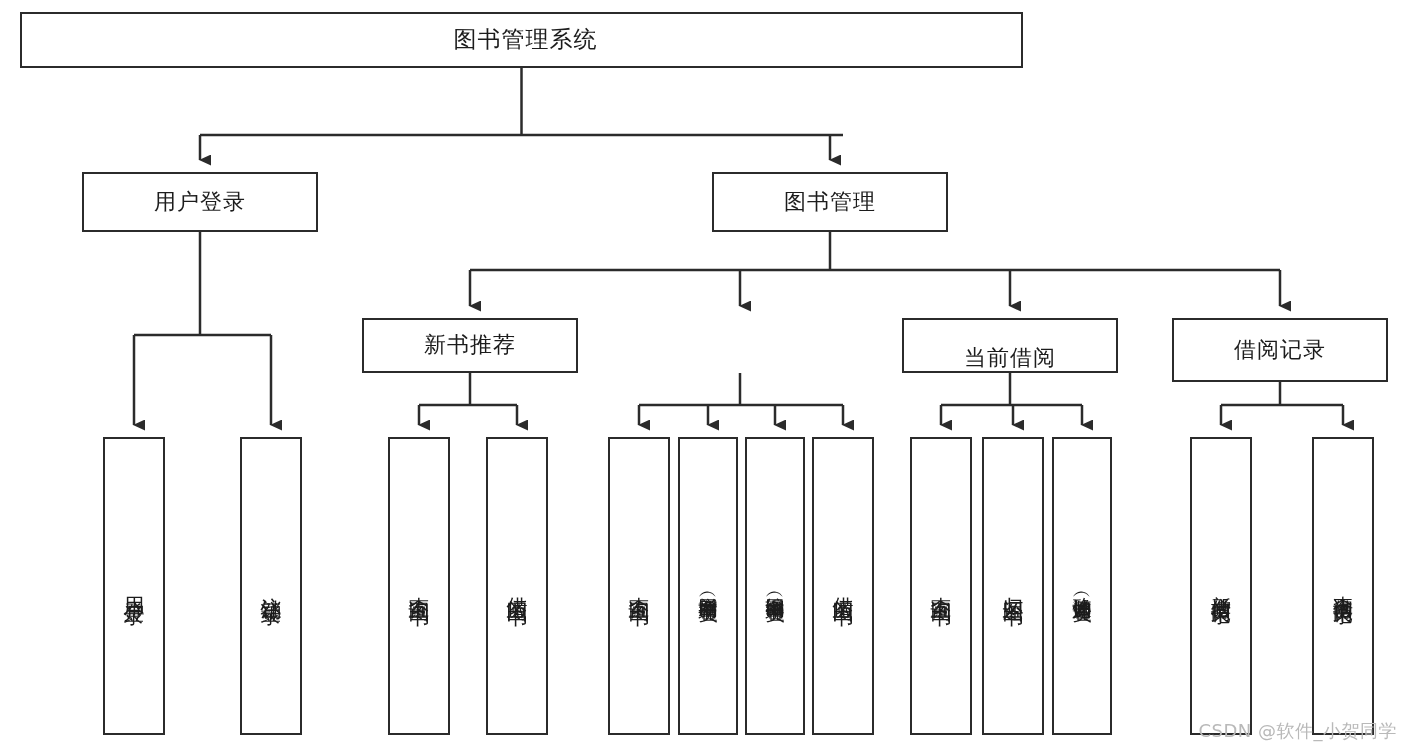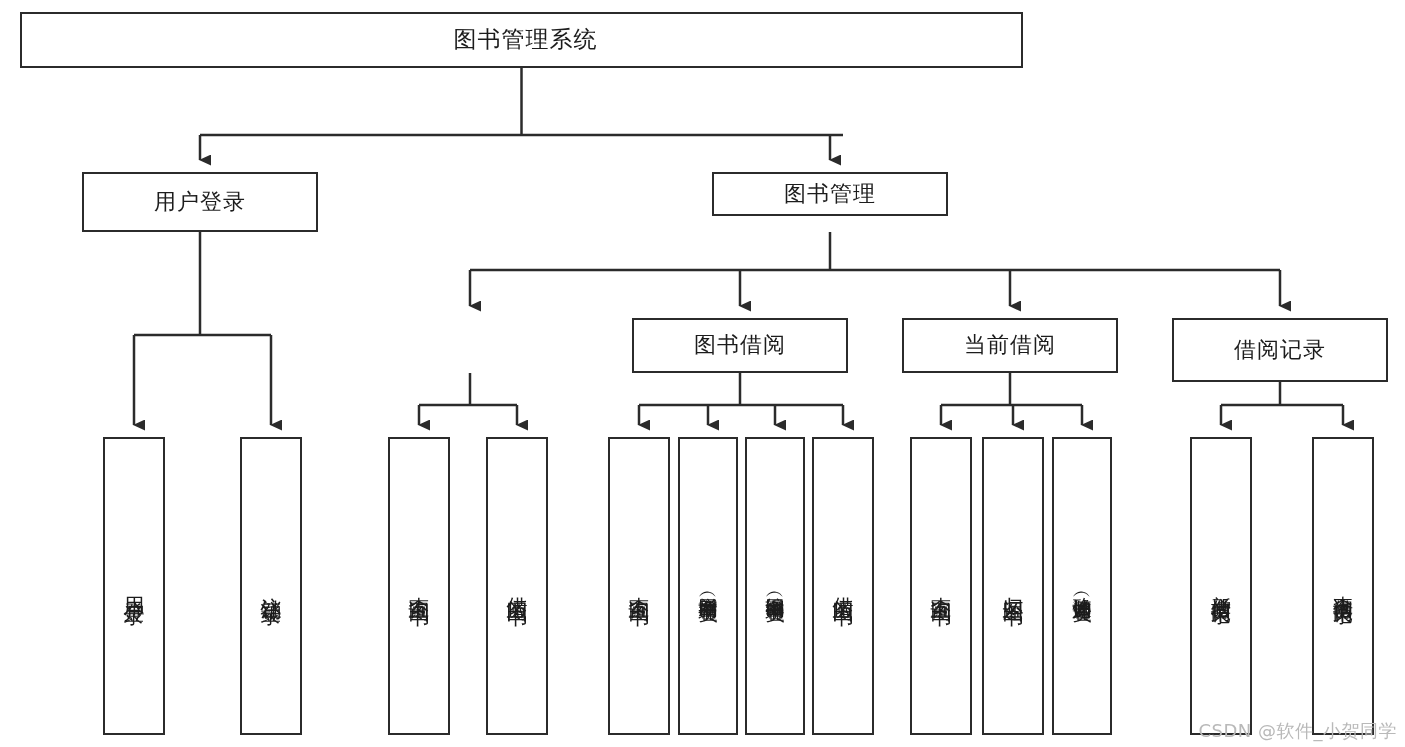--- a/index.html
+++ b/index.html
@@ -128,28 +128,28 @@
     </g>
   </svg>
 
   <div class="node horiz root" id="node-root" style="left: 20px; top: 12px; width: 1003px; height: 56px;">
     <span class="label">图书管理系统</span>
   </div>
 
   <div class="node horiz" id="node-l1-0" style="left: 82px; top: 172px; width: 236px; height: 60px;">
     <span class="label">用户登录</span>
   </div>
-  <div class="node horiz" id="node-l1-1" style="left: 712px; top: 172px; width: 236px; height: 44px; text-align: center;">
+  <div class="node horiz" id="node-l1-1" style="left: 712px; top: 172px; width: 236px; height: 60px; text-align: center;">
     <span class="label">图书管理</span>
   </div>
 
-  <div class="node horiz" id="node-l2-1" style="left: 632px; top: 318px; width: 216px; height: 55px;">
-    <span class="label">图书借阅</span>
+  <div class="node horiz" id="node-l2-0" style="left: 362px; top: 318px; width: 216px; height: 55px;">
+    <span class="label">新书推荐</span>
   </div>
-  <div class="node horiz" id="node-l2-2" style="left: 902px; top: 318px; width: 216px; height: 55px;">
+  <div class="node horiz" id="node-l2-2" style="left: 902px; top: 318px; width: 216px; height: 55px; align-items: flex-end;">
     <span class="label">当前借阅</span>
   </div>
   <div class="node horiz" id="node-l2-3" style="left: 1172px; top: 318px; width: 216px; height: 64px;">
     <span class="label">借阅记录</span>
   </div>
 
   <div class="node vert" id="node-leaf-0" style="left: 103px; top: 437px; width: 62px; height: 298px;">
     <span class="label">用户登录</span>
   </div>
   <div class="node vert" id="node-leaf-1" style="left: 240px; top: 437px; width: 62px; height: 298px;">

